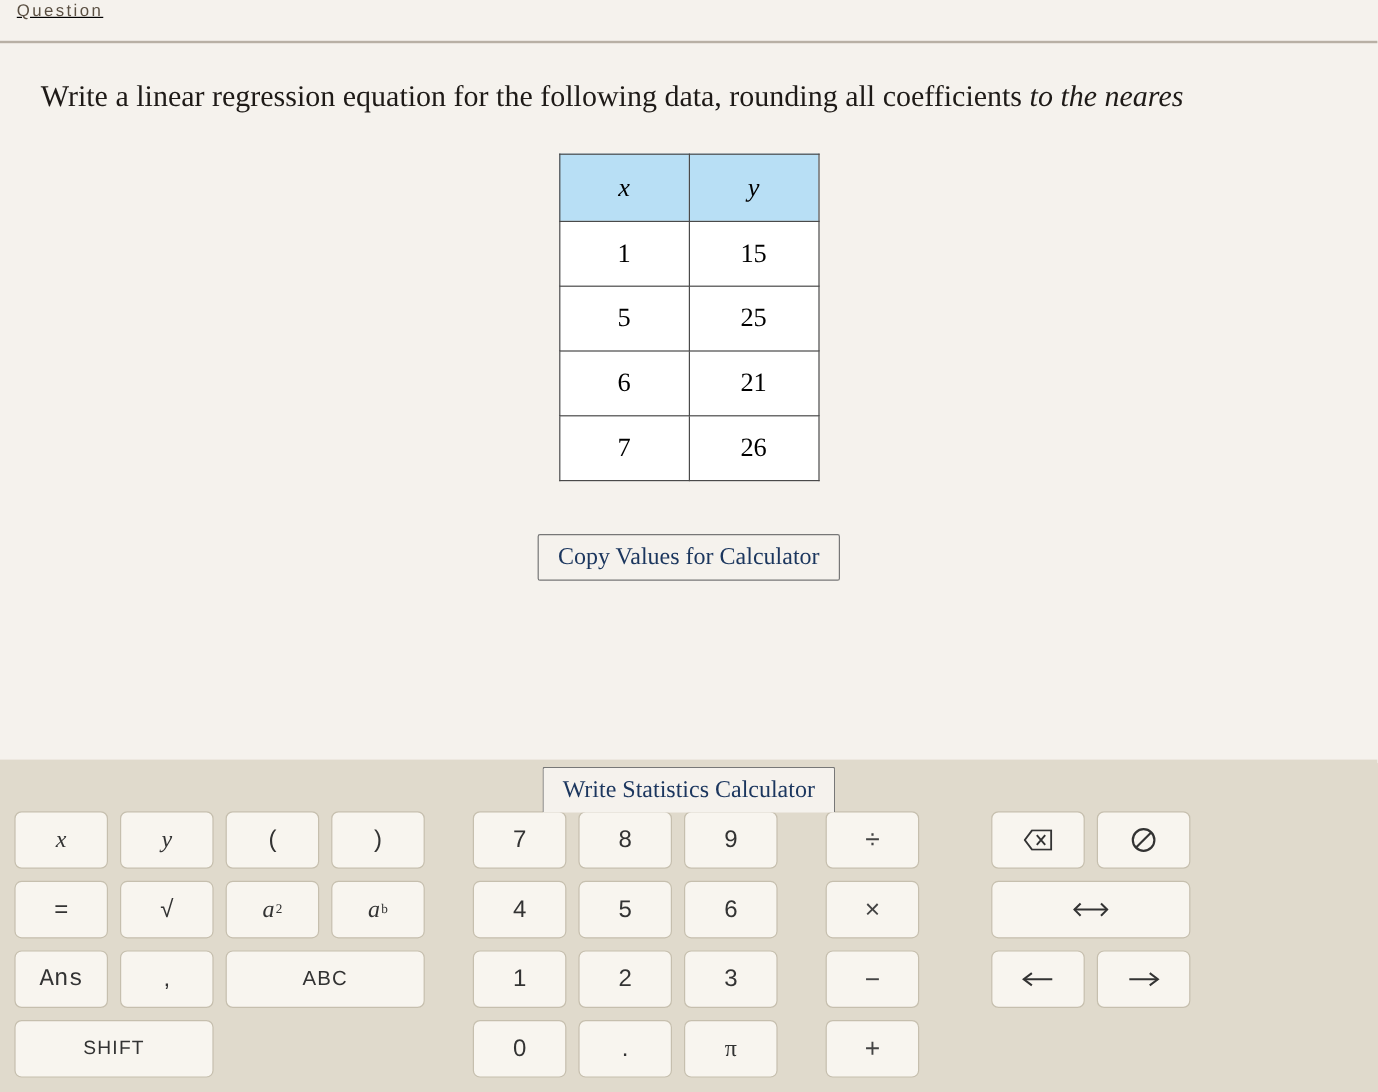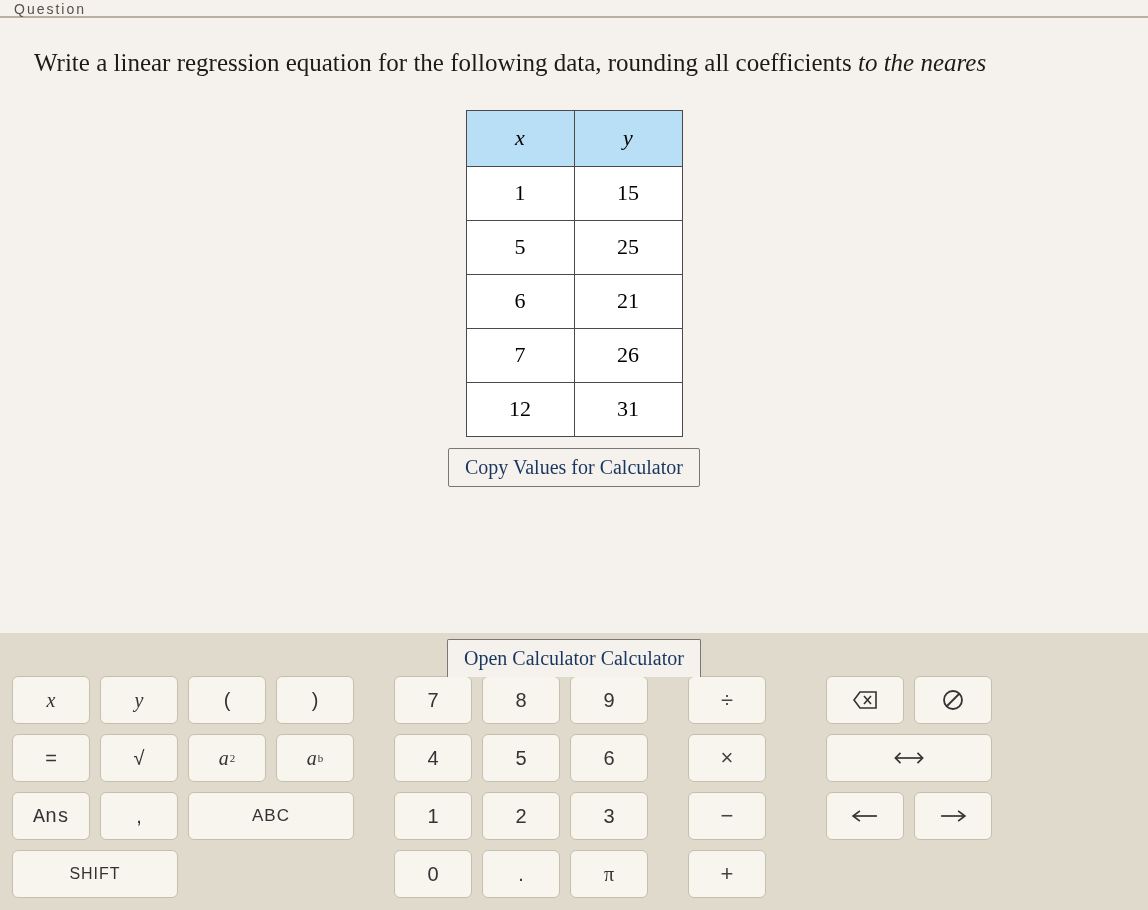--- a/index.html
+++ b/index.html
@@ -8,23 +8,24 @@
     padding: 0;
     font-family: Georgia, 'Times New Roman', serif;
     background: #f5f2ed;
     width: 1148px;
     height: 910px;
     overflow: hidden;
     position: relative;
   }
 
   .top-bar {
-    height: 18px;
+    height: 36px;
     border-bottom: 2px solid #b8b0a5;
     padding-left: 14px;
+    text-decoration: underline;
   }
   .top-bar span {
     font-size: 14px;
     color: #5a4f42;
     font-family: Arial, sans-serif;
     letter-spacing: 2px;
   }
 
   .question-text {
     padding: 28px 18px 12px 18px;
@@ -55,21 +56,21 @@
     color: #000;
   }
   .data-table th {
     background: #b8dff5;
     font-weight: normal;
     font-style: italic;
     height: 56px;
   }
 
   .link-btn {
-    margin-top: 11px;
+    margin-top: 44px;
     border: 1px solid #777;
     background: #f5f2ed;
     padding: 7px 16px;
     font-size: 20px;
     color: #1b365e;
     font-family: Georgia, serif;
     border-radius: 2px;
   }
   .open-stats {
     border-bottom: none;
@@ -163,33 +164,29 @@
           <td>25</td>
         </tr>
       <tr>
           <td>6</td>
           <td>21</td>
         </tr>
       <tr>
           <td>7</td>
           <td>26</td>
         </tr>
-      <tr>
-          <td>12</td>
-          <td>31</td>
-        </tr>
     </tbody>
   </table>
 
   <button class="link-btn">Copy Values for Calculator</button>
 </div>
 
 <div class="keypad">
   <div class="stats-spacer">
-    <button class="link-btn open-stats">Open Calculator Calculator</button>
+    <button class="link-btn open-stats">Write Statistics Calculator</button>
   </div>
   <div class="keypad-inner">
 
     <div class="keypad-group g1">
       <div class="key math">x</div>
       <div class="key math">y</div>
       <div class="key">(</div>
       <div class="key">)</div>
 
       <div class="key">=</div>

